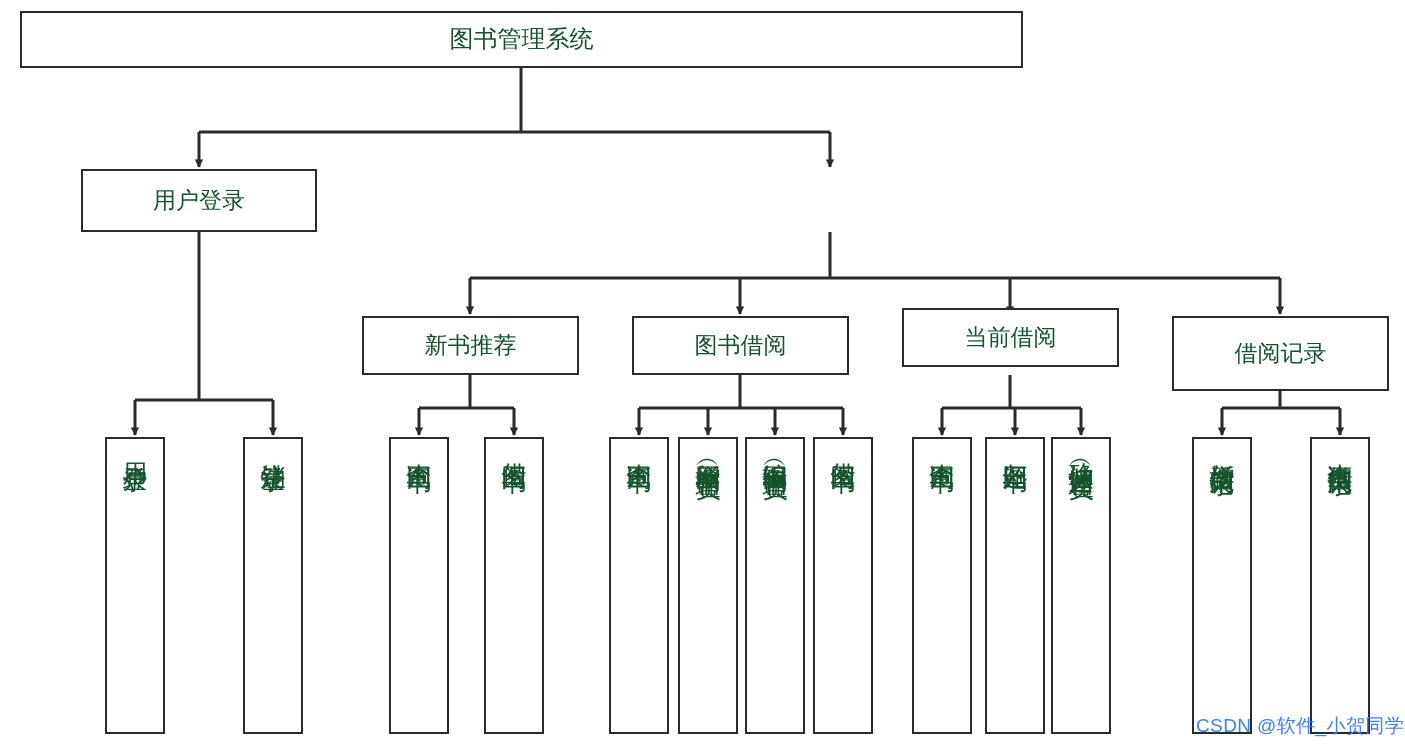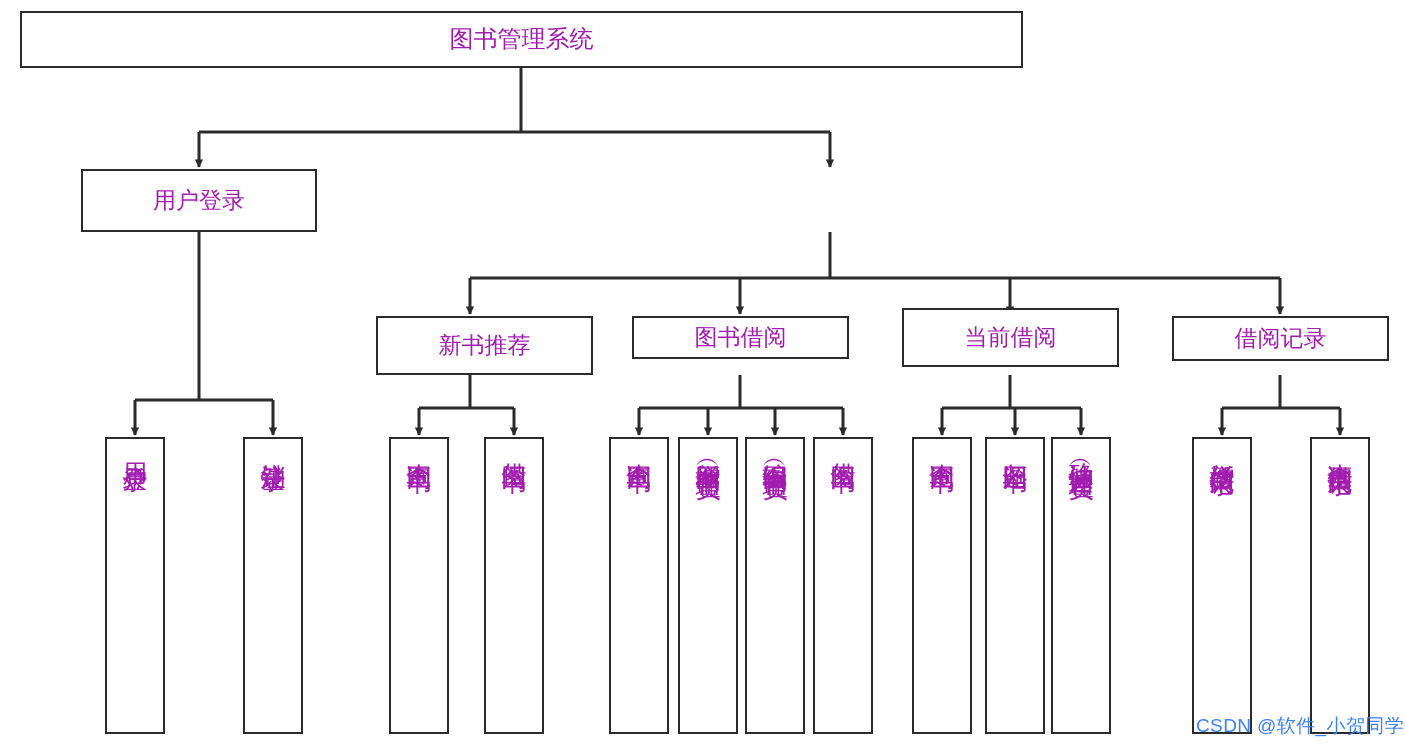--- a/index.html
+++ b/index.html
@@ -30,21 +30,21 @@
     position: absolute;
     box-sizing: border-box;
     background: #ffffff;
     border: 2px solid #2b2b2b;
     display: flex;
     align-items: center;
     justify-content: center;
     z-index: 2;
   }
   .node .node-label {
-    color: #a21caf;
+    color: #14532d;
     text-align: center;
     line-height: 1.18;
     white-space: nowrap;
   }
   
   .node.root .node-label {
     font-size: 24px;
   }
   
   .node.branch .node-label {
@@ -134,30 +134,30 @@
   </svg>
 
   <div class="node root" style="left:20px;top:11px;width:1003px;height:57px;">
     <span class="node-label">图书管理系统</span>
   </div>
 
   <div class="node branch" style="left:81px;top:169px;width:236px;height:63px;">
     <span class="node-label">用户登录</span>
   </div>
 
-  <div class="node branch" style="left:362px;top:316px;width:217px;height:59px;margin-left:14px;">
+  <div class="node branch" style="left:362px;top:316px;width:217px;height:59px;">
     <span class="node-label">新书推荐</span>
   </div>
-  <div class="node branch" style="left:632px;top:316px;width:217px;height:43px;">
+  <div class="node branch" style="left:632px;top:316px;width:217px;height:59px;">
     <span class="node-label">图书借阅</span>
   </div>
   <div class="node branch" style="left:902px;top:308px;width:217px;height:59px;">
     <span class="node-label">当前借阅</span>
   </div>
-  <div class="node branch" style="left:1172px;top:316px;width:217px;height:45px;">
+  <div class="node branch" style="left:1172px;top:316px;width:217px;height:75px;">
     <span class="node-label">借阅记录</span>
   </div>
 
   <div class="node leaf" style="left:105px;top:437px;width:60px;height:297px;">
     <span class="node-label">用户登录</span>
   </div>
   <div class="node leaf" style="left:243px;top:437px;width:60px;height:297px;">
     <span class="node-label">注销登录</span>
   </div>
 

